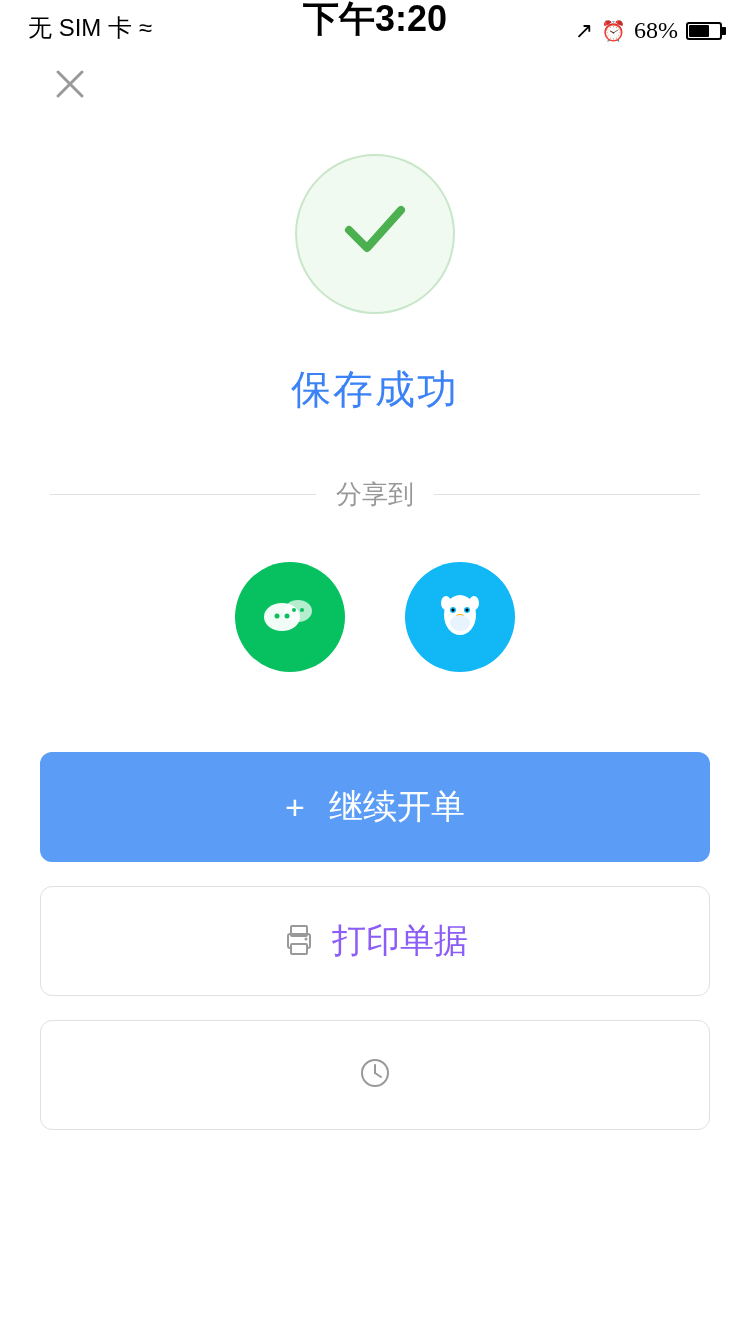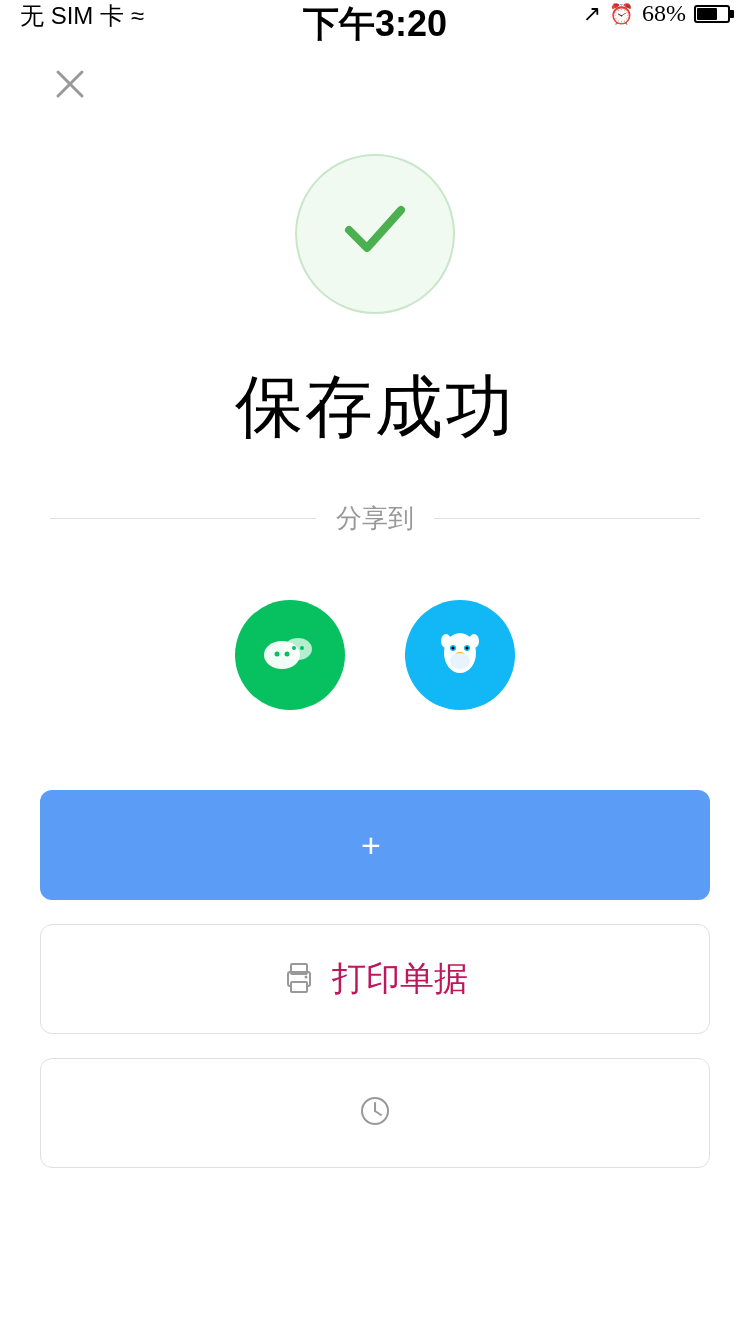--- a/index.html
+++ b/index.html
@@ -9,22 +9,22 @@
       min-height: 1334px;
       background: #ffffff;
       font-family: -apple-system, "PingFang SC", "Helvetica Neue", sans-serif;
       overflow-x: hidden;
     }
 
     
     .status-bar {
       display: flex;
       justify-content: space-between;
-      align-items: flex-start;
-      padding: 0 20px;
+      align-items: flex-end;
+      padding: 0 28px;
       height: 44px;
       background: #fff;
     }
     .status-left {
       font-size: 26px;
       font-weight: 500;
       color: #000;
       display: flex;
       align-items: center;
       gap: 10px;
@@ -83,34 +83,34 @@
       margin-bottom: 48px;
     }
     .check-icon {
       color: #4caf50;
       font-size: 80px;
       line-height: 1;
     }
 
     
     .success-title {
-      font-size: 68px;
+      font-size: 40px;
       font-weight: 500;
-      color: #000000;
-      margin-bottom: 48px;
+      color: #3b82f6;
+      margin-bottom: 60px;
       letter-spacing: 2px;
     }
 
     
     .share-divider {
       width: 100%;
       display: flex;
       align-items: center;
       padding: 0 50px;
-      margin-bottom: 64px;
+      margin-bottom: 50px;
     }
     .share-divider::before,
     .share-divider::after {
       content: '';
       flex: 1;
       height: 1px;
       background: #e0e0e0;
     }
     .share-label {
       font-size: 26px;
@@ -159,21 +159,21 @@
       font-size: 34px;
       cursor: pointer;
     }
     .action-btn-primary {
       background: #5b9cf6;
       color: #fff;
       border: none;
     }
     .action-btn-secondary {
       background: #fff;
-      color: #be185d;
+      color: #8b5cf6;
       border: 1px solid #e0e0e0;
     }
     .btn-icon {
       font-size: 34px;
       line-height: 1;
     }
   </style>
 </head>
 <body>
 
@@ -249,20 +249,21 @@
         <ellipse cx="18" cy="18" rx="5" ry="7" fill="white"></ellipse>
         <ellipse cx="46" cy="18" rx="5" ry="7" fill="white"></ellipse>
       </svg>
     </div>
   </div>
 
   <div class="action-buttons">
 
     <button class="action-btn action-btn-primary">
         <span style="font-size: 34px; margin-right: 8px;">+</span>
+        <span>继续开单</span>
       </button>
 
     <button class="action-btn action-btn-secondary">
       <span class="btn-icon">
         <svg width="34" height="34" viewBox="0 0 34 34" fill="none">
           <rect x="6" y="12" width="22" height="14" rx="2" stroke="#999" stroke-width="2" fill="none"></rect>
           <rect x="9" y="22" width="16" height="10" rx="1" stroke="#999" stroke-width="2" fill="white"></rect>
           <rect x="9" y="4" width="16" height="10" rx="1" stroke="#999" stroke-width="2" fill="none"></rect>
           <circle cx="24" cy="17" r="1.5" fill="#999"></circle>
         </svg>

